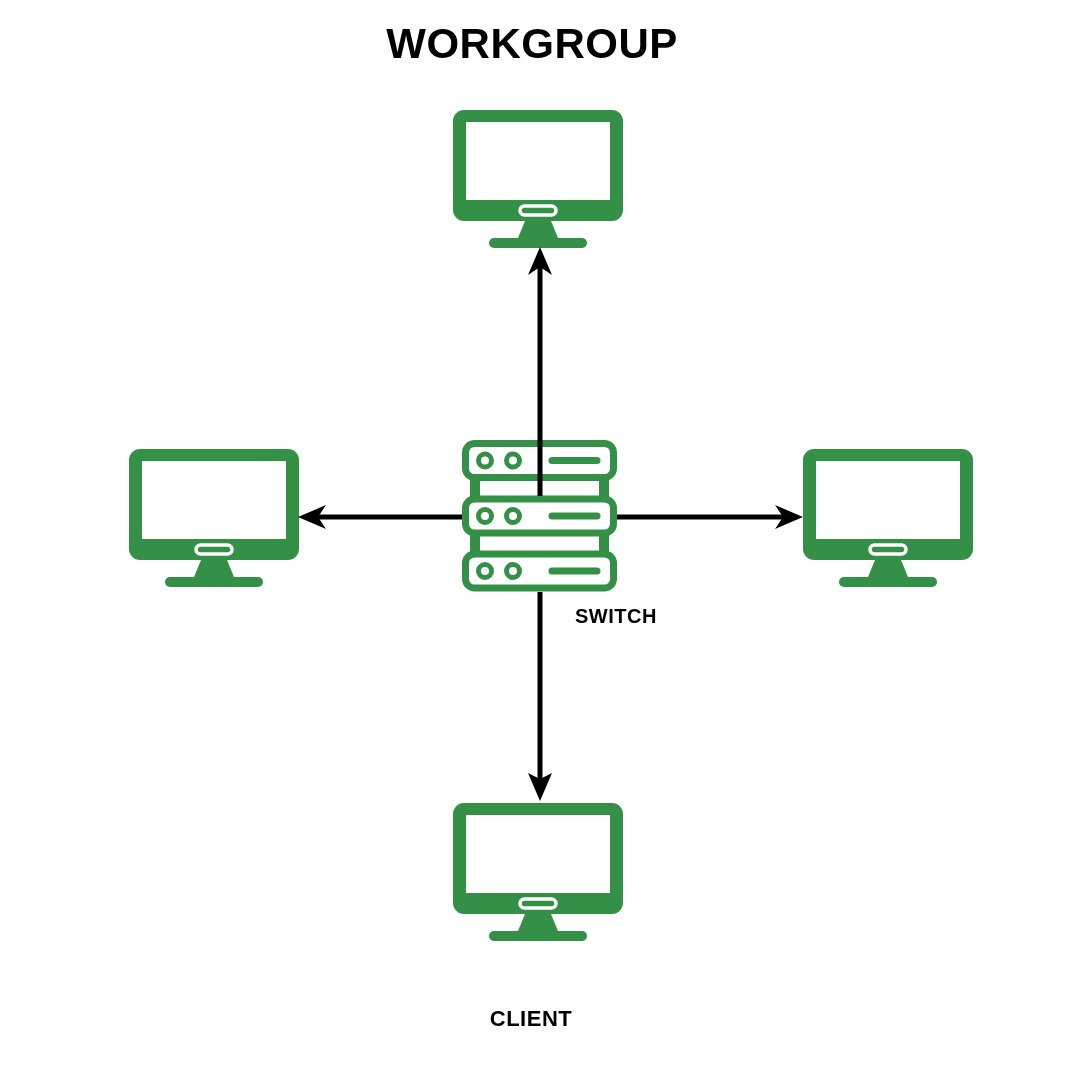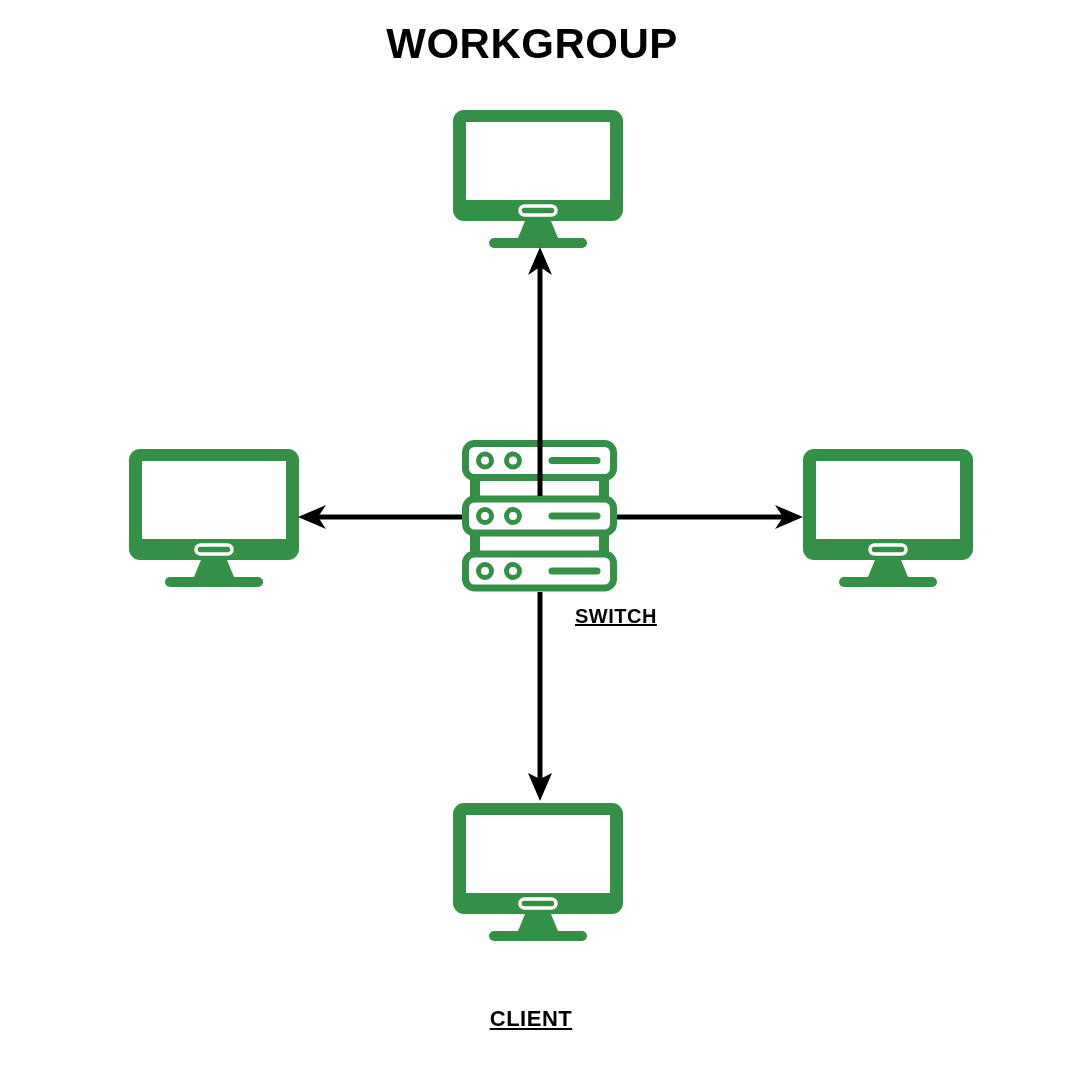--- a/index.html
+++ b/index.html
@@ -38,21 +38,20 @@
     width: 1080px; height: 1080px;
     z-index: 2;
     pointer-events: none;
   }
   .label {
     position: absolute;
     font-weight: bold;
     color: var(--text);
     white-space: nowrap;
     z-index: 3;
-    text-decoration: underline;
   }
   .switch-label { left: 575px; top: 605px; font-size: 20px; letter-spacing: 0.5px; }
   .client-label { left: 531px; top: 1006px; transform: translateX(-50%); font-size: 22px; letter-spacing: 0.5px; }
 
   .gfill  { fill: var(--device); }
   .unit   { fill: #ffffff; stroke: var(--device); stroke-width: 7; }
   .donut  { fill: #ffffff; stroke: var(--device); stroke-width: 5; }
   .dash   { stroke: var(--device); stroke-width: 7; stroke-linecap: round; }
   .wire   { stroke: var(--connector); stroke-width: 5; }
   .ahead  { fill: var(--connector); }

